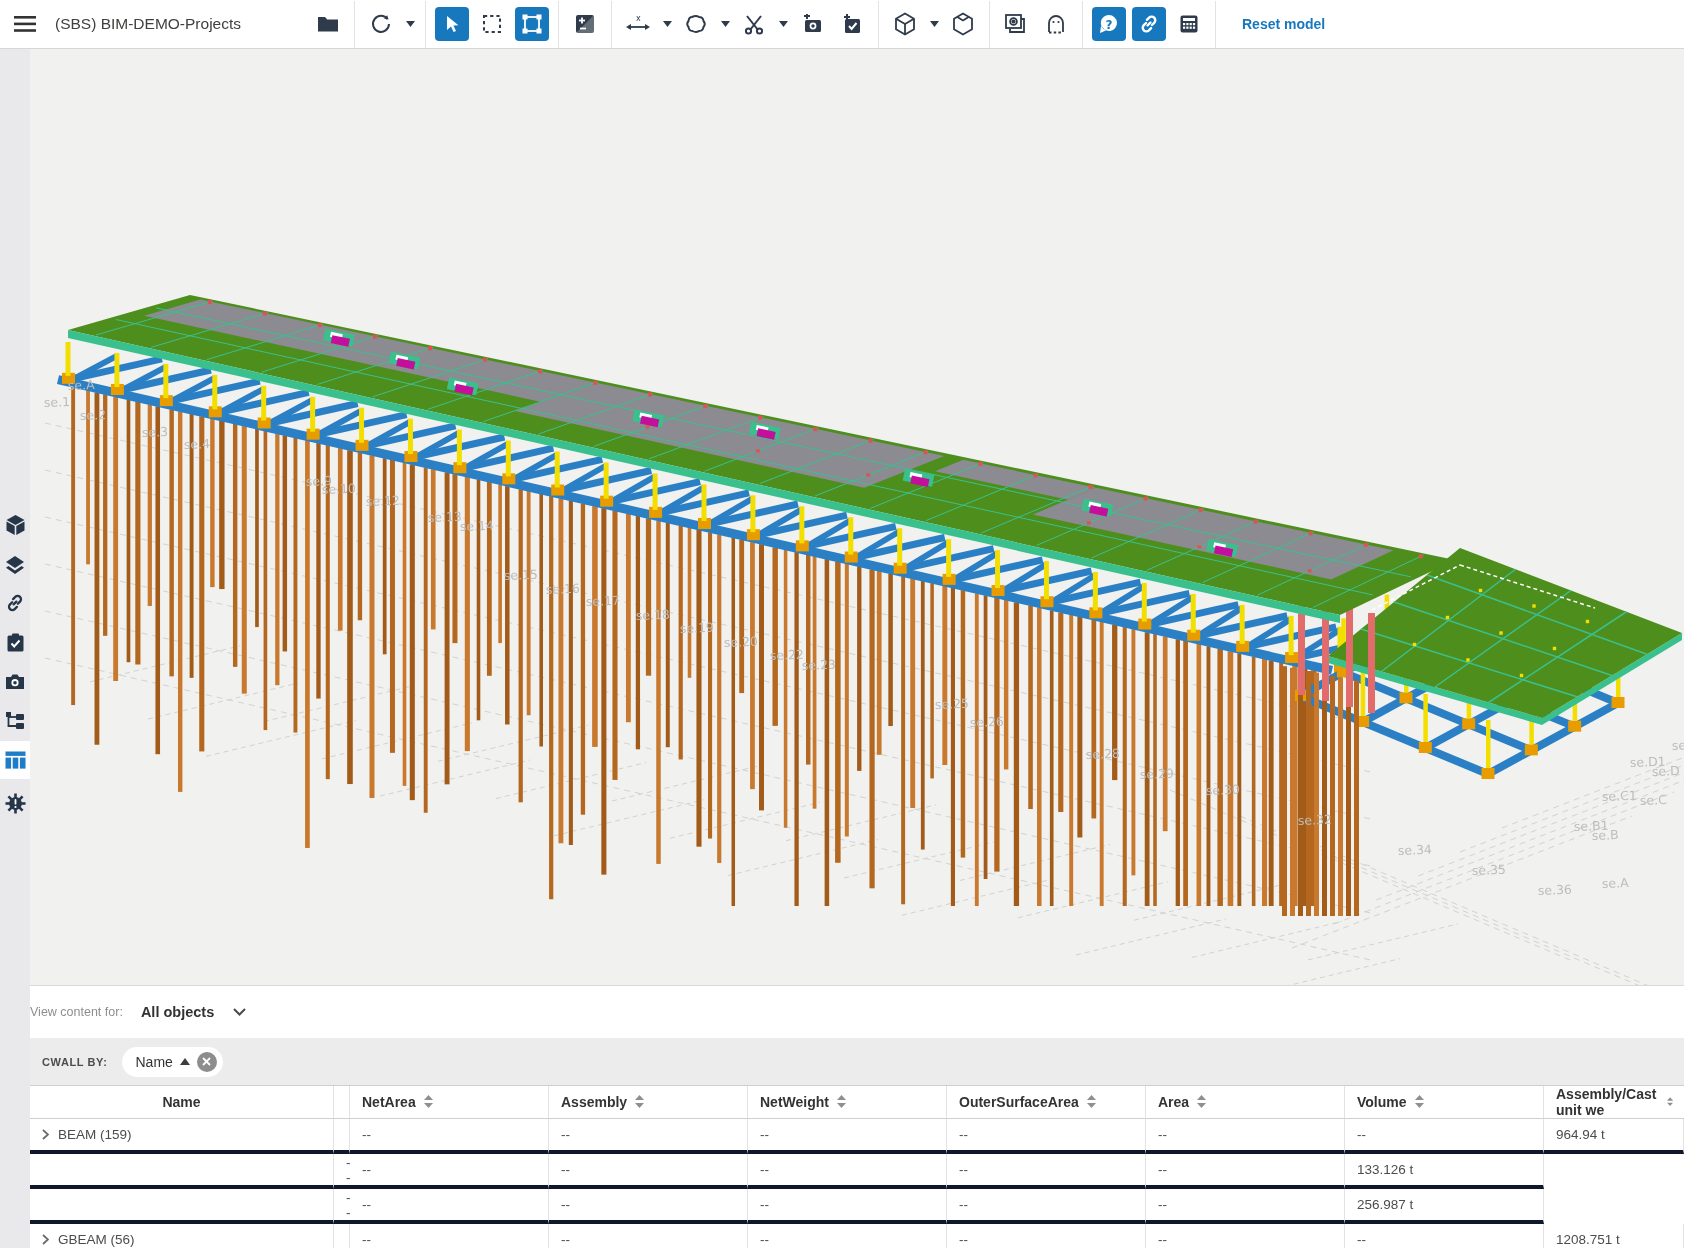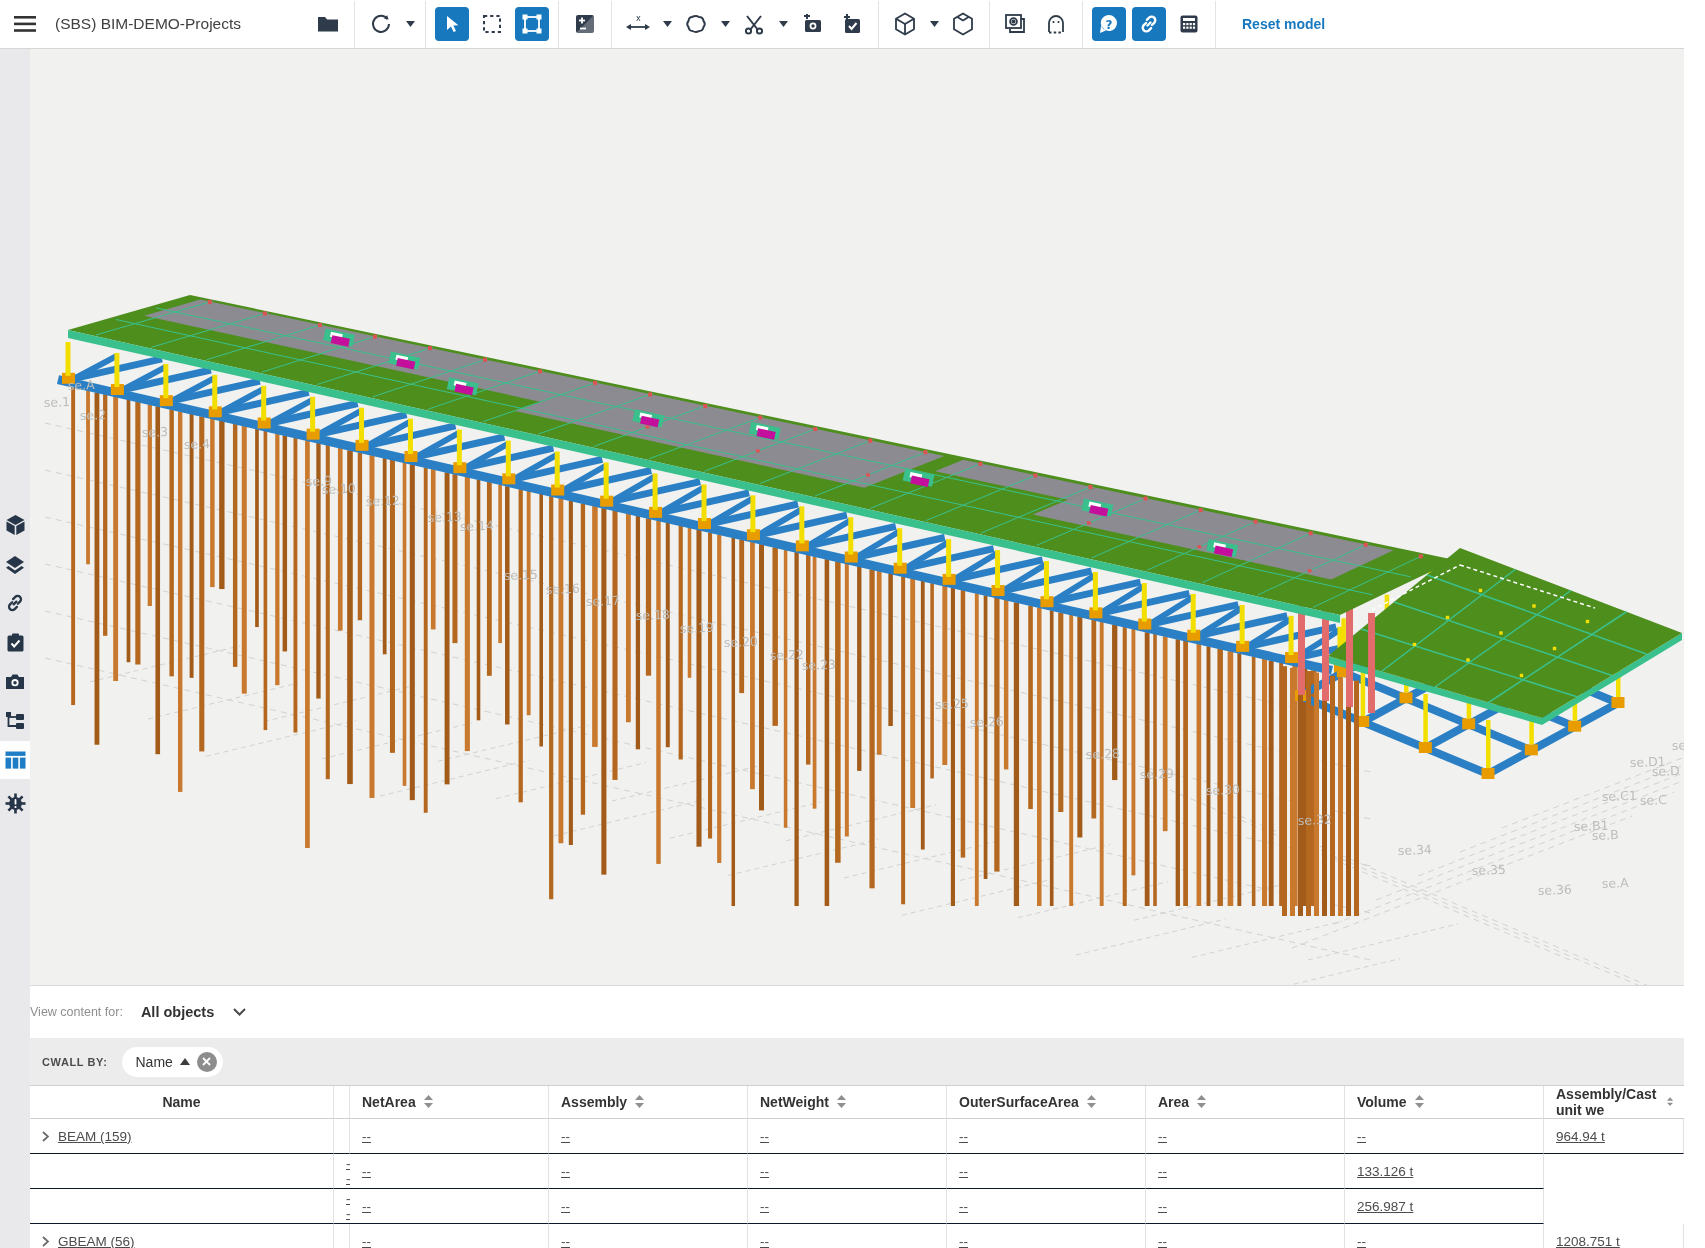--- a/index.html
+++ b/index.html
@@ -44,21 +44,21 @@
   .chip-x{width:20px;height:20px;border-radius:50%;background:#8d8d8d;display:flex;align-items:center;
           justify-content:center;cursor:pointer;}
   
   .gtable{position:absolute;left:30px;right:0;top:1085px;height:163px;background:#fff;
           border-top:1px solid #cfcfcf;overflow:hidden;font-size:13.5px;}
   .grow{display:grid;grid-template-columns:304px 16px 199px 199px 199px 199px 199px 199px 1fr;}
   .th,.td{border-right:1px solid #e2e2e2;box-sizing:border-box;display:flex;align-items:center;
           padding:0 12px;height:33px;background:#fff;}
   .th{font-weight:700;color:#333;font-size:14px;border-bottom:1px solid #cfcfcf;gap:8px;cursor:pointer;}
   .th-name{justify-content:center;}
-  .td{height:35px;border-bottom:1px solid #0f172a;color:#4c4c4c;text-decoration:underline;}
+  .td{height:35px;border-bottom:4px solid #0f172a;color:#4c4c4c;}
   .td-name{gap:9px;cursor:pointer;}
   .sp{padding:0;}
 </style>
 </head>
 <body>
 
 <div class="app">
 
   <header class="topbar">
     <div class="tb-left">

